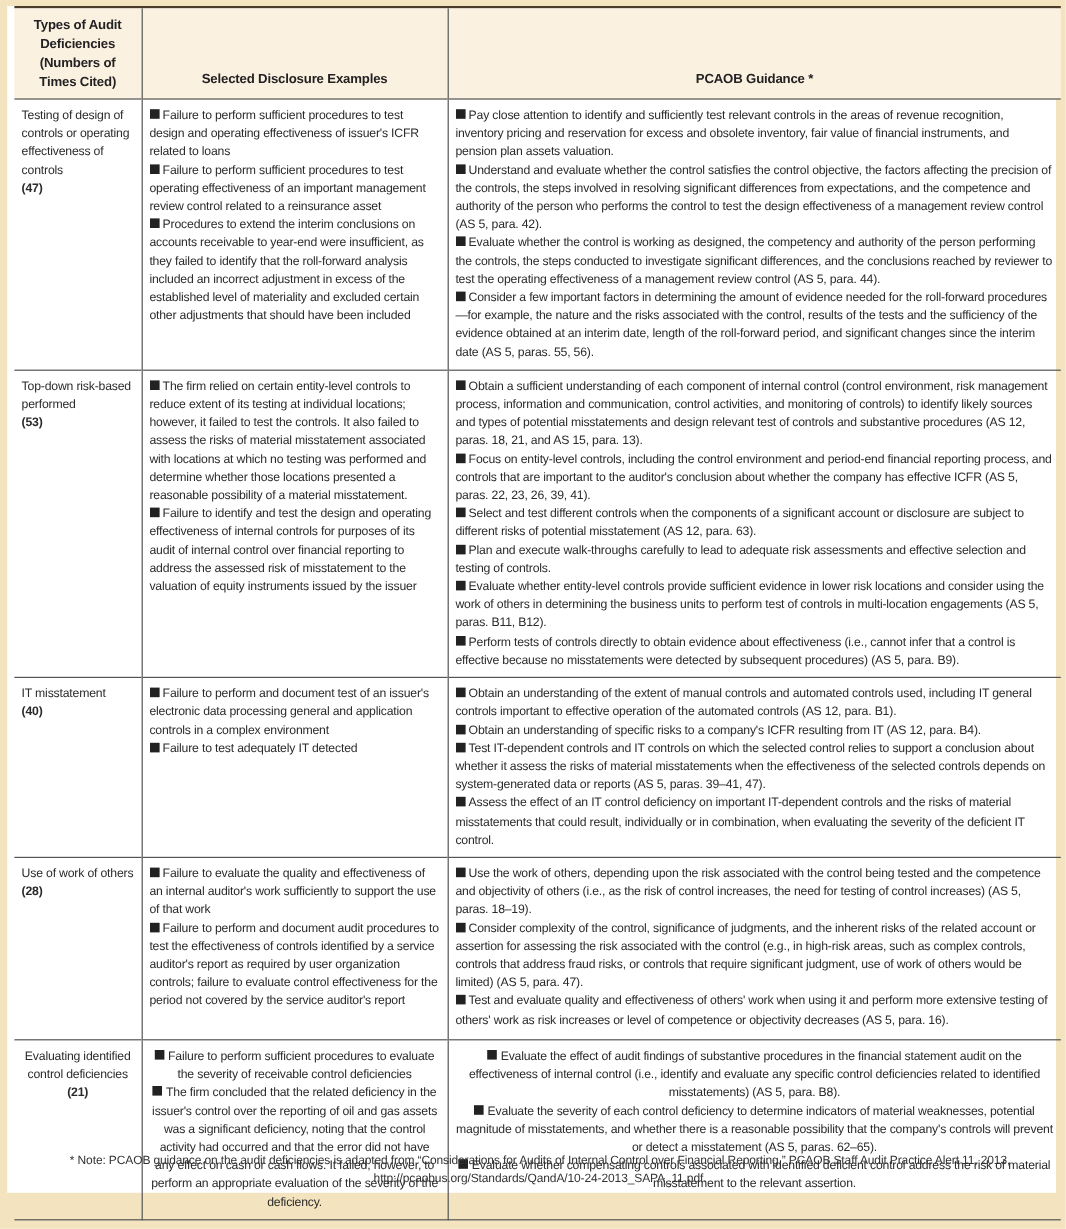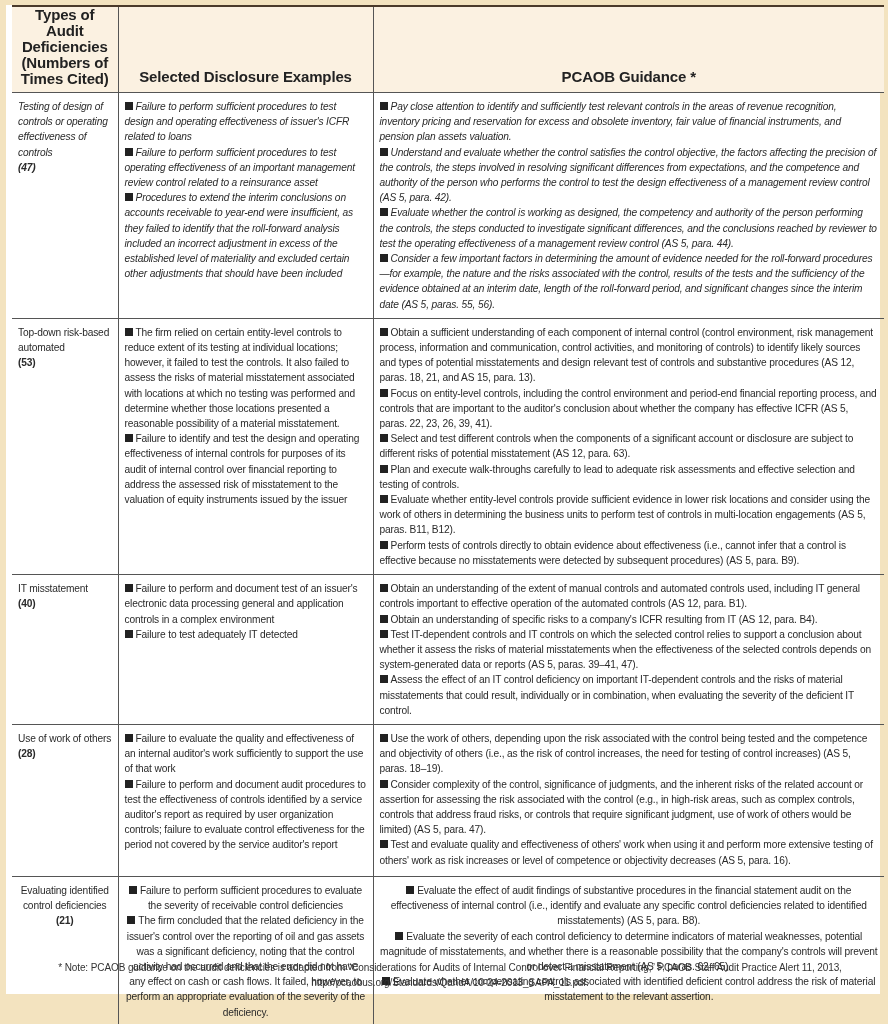--- a/index.html
+++ b/index.html
@@ -21,21 +21,21 @@
   }
   table.audit {
     position:absolute; left:6px; top:7px; width:872px;
     border-collapse:collapse; table-layout:fixed;
     font-size:10.2px; line-height:15.2px; letter-spacing:-0.15px;
   }
   table.audit col.c1 { width:106px; }
   table.audit col.c2 { width:255px; }
   table.audit col.c3 { width:511px; }
   table.audit th {
-    background:#fbf1e1; font-weight:bold; font-size:15px; color:#222;
+    background:#fbf1e1; font-weight:bold; font-size:11px; color:#222;
     vertical-align:bottom; padding:0 4px 8px 4px; height:67px;
     border-right:1px solid #555;
   }
   table.audit th.h1 { text-align:center; line-height:16px; padding:0 6px 5px 6px; }
   table.audit th:last-child { border-right:none; }
   table.audit td {
     vertical-align:top; padding:6px 6px 6px 6px;
     border-top:1.5px solid #555; border-right:1px solid #555;
   }
   table.audit td:last-child { border-right:none; }
@@ -66,40 +66,40 @@
         <col class="c3">
       </colgroup>
     <thead>
       <tr>
         <th class="h1">Types of Audit Deficiencies (Numbers of Times Cited)</th>
         <th>Selected Disclosure Examples</th>
         <th>PCAOB Guidance *</th>
       </tr>
     </thead>
     <tbody id="tbody">
-        <tr style="height: 176px; font-style: italic;">
+        <tr style="height: 176px;">
           <td>
             <span class="cat-label">Testing of design of controls or operating effectiveness of controls</span>
             <span class="cat-count">(47)</span>
           </td>
           <td>
             <span class="bullet"><span class="sq"></span><span>Failure to perform sufficient procedures to test design and operating effectiveness of issuer's ICFR related to loans</span></span>
             <span class="bullet"><span class="sq"></span><span>Failure to perform sufficient procedures to test operating effectiveness of an important management review control related to a reinsurance asset</span></span>
             <span class="bullet"><span class="sq"></span><span>Procedures to extend the interim conclusions on accounts receivable to year-end were insufficient, as they failed to identify that the roll-forward analysis included an incorrect adjustment in excess of the established level of materiality and excluded certain other adjustments that should have been included</span></span>
           </td>
           <td>
             <span class="bullet"><span class="sq"></span><span>Pay close attention to identify and sufficiently test relevant controls in the areas of revenue recognition, inventory pricing and reservation for excess and obsolete inventory, fair value of financial instruments, and pension plan assets valuation.</span></span>
             <span class="bullet"><span class="sq"></span><span>Understand and evaluate whether the control satisfies the control objective, the factors affecting the precision of the controls, the steps involved in resolving significant differences from expectations, and the competence and authority of the person who performs the control to test the design effectiveness of a management review control (AS 5, para. 42).</span></span>
             <span class="bullet"><span class="sq"></span><span>Evaluate whether the control is working as designed, the competency and authority of the person performing the controls, the steps conducted to investigate significant differences, and the conclusions reached by reviewer to test the operating effectiveness of a management review control (AS 5, para. 44).</span></span>
             <span class="bullet"><span class="sq"></span><span>Consider a few important factors in determining the amount of evidence needed for the roll-forward procedures—for example, the nature and the risks associated with the control, results of the tests and the sufficiency of the evidence obtained at an interim date, length of the roll-forward period, and significant changes since the interim date (AS 5, paras. 55, 56).</span></span>
           </td>
         </tr>
         <tr style="height: 182px;">
           <td>
-            <span class="cat-label">Top-down risk-based automated</span>
+            <span class="cat-label">Top-down risk-based performed</span>
             <span class="cat-count">(53)</span>
           </td>
           <td>
             <span class="bullet"><span class="sq"></span><span>The firm relied on certain entity-level controls to reduce extent of its testing at individual locations; however, it failed to test the controls. It also failed to assess the risks of material misstatement associated with locations at which no testing was performed and determine whether those locations presented a reasonable possibility of a material misstatement.</span></span>
             <span class="bullet"><span class="sq"></span><span>Failure to identify and test the design and operating effectiveness of internal controls for purposes of its audit of internal control over financial reporting to address the assessed risk of misstatement to the valuation of equity instruments issued by the issuer</span></span>
           </td>
           <td>
             <span class="bullet"><span class="sq"></span><span>Obtain a sufficient understanding of each component of internal control (control environment, risk management process, information and communication, control activities, and monitoring of controls) to identify likely sources and types of potential misstatements and design relevant test of controls and substantive procedures (AS 12, paras. 18, 21, and AS 15, para. 13).</span></span>
             <span class="bullet"><span class="sq"></span><span>Focus on entity-level controls, including the control environment and period-end financial reporting process, and controls that are important to the auditor's conclusion about whether the company has effective ICFR (AS 5, paras. 22, 23, 26, 39, 41).</span></span>
             <span class="bullet"><span class="sq"></span><span>Select and test different controls when the components of a significant account or disclosure are subject to different risks of potential misstatement (AS 12, para. 63).</span></span>

